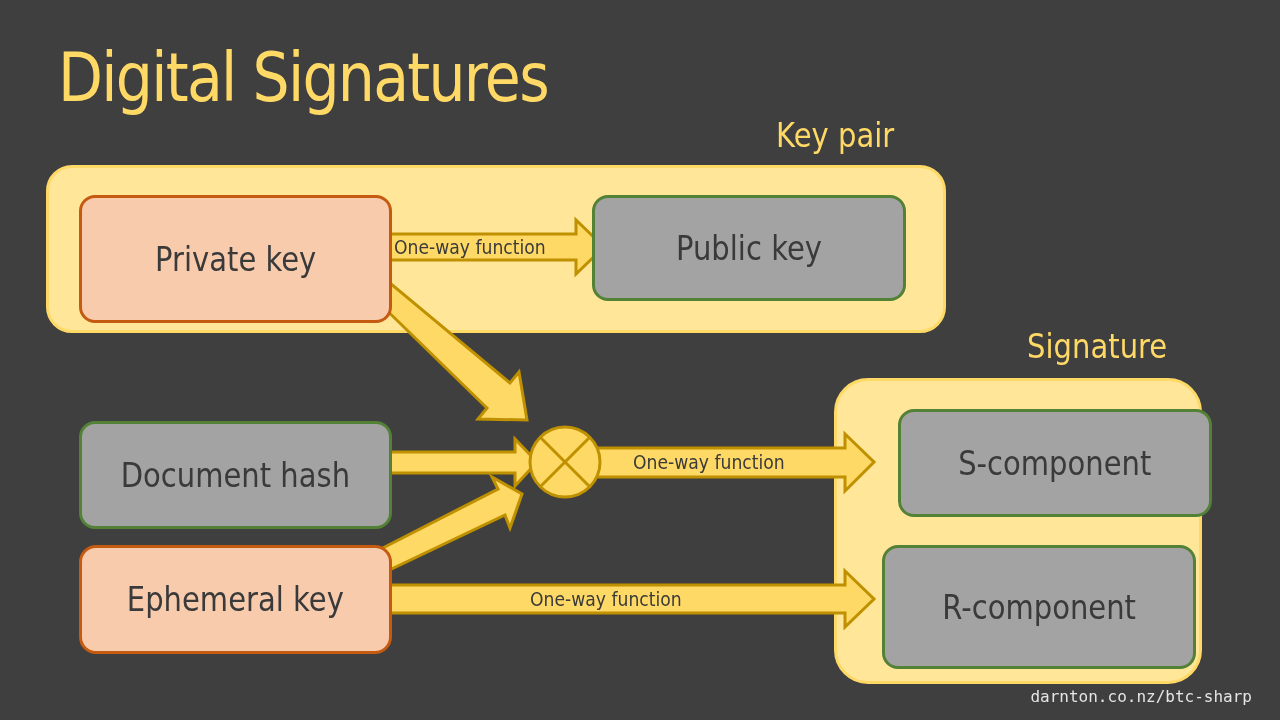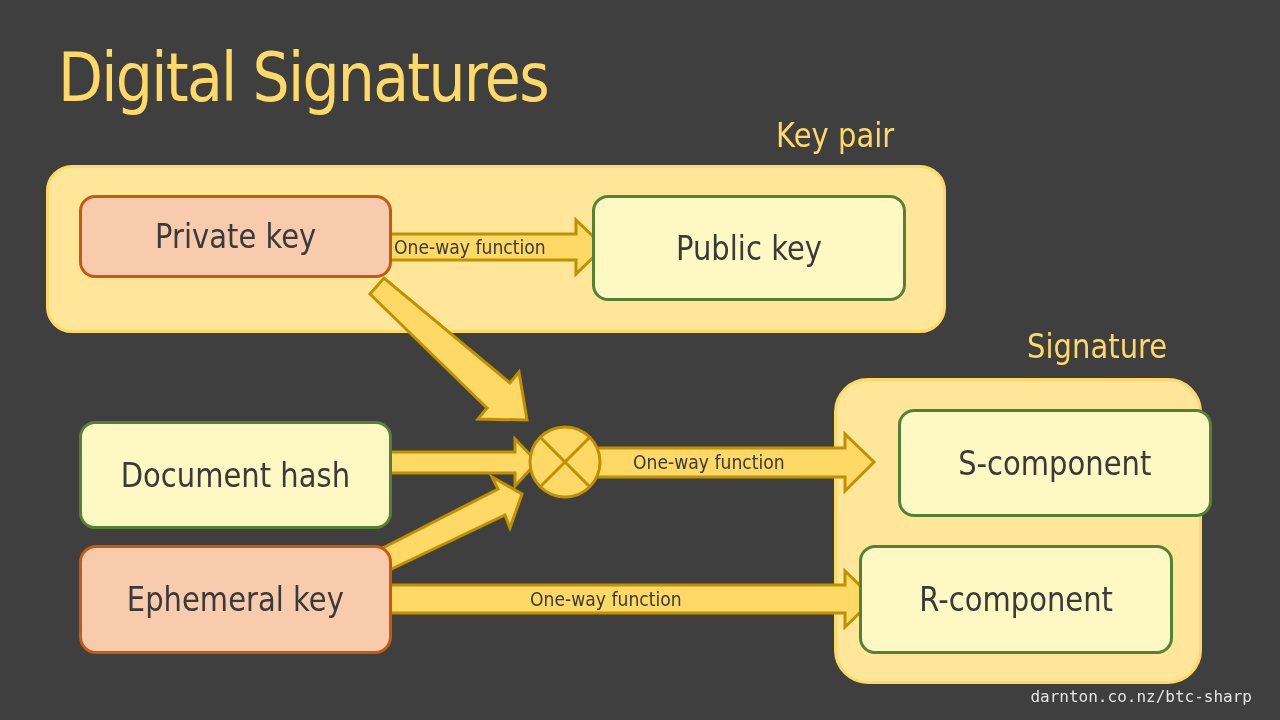--- a/index.html
+++ b/index.html
@@ -6,21 +6,21 @@
   body { width: 1280px; height: 720px; background: #3f3f3f; position: relative; overflow: hidden;
          font-family: "DejaVu Sans", sans-serif; }
   .title { position: absolute; left: 58px; top: 38px; font-size: 68px; color: #ffd966;
            font-family: "DejaVu Sans", sans-serif; letter-spacing: -2px; transform: scaleX(0.86); transform-origin: left top; }
   .group-label { position: absolute; font-size: 33px; color: #ffd966; transform: scaleX(0.88); transform-origin: right top; }
   .group { position: absolute; background: #ffe699; border: 3px solid #ffd966; border-radius: 26px; box-sizing: border-box; }
   .node { position: absolute; box-sizing: border-box; border-radius: 16px; border: 3px solid;
           display: flex; align-items: center; justify-content: center; font-size: 33px; color: #3a3a3a; }
   .node span { display: inline-block; transform: scaleX(0.88); white-space: nowrap; }
   .orange { background: #f8cbad; border-color: #c55a11; }
-  .green { background: #fef9c3; border-color: #538135; text-align: right; }
+  .green { background: #a3a3a3; border-color: #538135; text-align: right; }
   svg.arrows { position: absolute; left: 0; top: 0; }
   .flabel { position: absolute; font-size: 20px; color: #3a3a3a; white-space: nowrap; transform: scaleX(0.86); transform-origin: center; }
   .footer { position: absolute; right: 28px; bottom: 14px; font-family: "DejaVu Sans Mono", monospace; font-size: 16px; color: #e5e5e5; margin-left: 28px; }
 </style>
 </head>
 <body>
 
 <div class="title">Digital Signatures</div>
 
 <div class="group-label" style="right:386px; top:116px;">Key pair</div>
@@ -49,32 +49,32 @@
       <line x1="540" y1="437" x2="590" y2="487"></line>
       <line x1="590" y1="437" x2="540" y2="487"></line>
     </g>
   </g>
 </svg>
 
 <div class="flabel" style="left:394px; top:235px; transform-origin:left center;">One-way function</div>
 <div class="flabel" style="left:633px; top:450px; transform-origin:left center;">One-way function</div>
 <div class="flabel" style="left:530px; top:587px; transform-origin:left center;">One-way function</div>
 
-<div class="node orange" style="left:79px; top:195px; width:313px; height:83px;">
+<div class="node orange" style="left:79px; top:195px; width:313px; height:128px;">
     <span>Private key</span>
   </div>
 <div class="node green" style="left:592px; top:195px; width:314px; height:106px;">
     <span>Public key</span>
   </div>
 <div class="node green" style="left:79px; top:409px; width:313px; height:108px;margin-top:12px;">
     <span>Document hash</span>
   </div>
 <div class="node orange" style="left:79px; top:545px; width:313px; height:109px;border-radius:17px;">
     <span>Ephemeral key</span>
   </div>
 <div class="node green" style="left:898px; top:409px; width:314px; height:108px;">
     <span>S-component</span>
   </div>
-<div class="node green" style="left:859px; top:545px; width:314px; height:109px;">
+<div class="node green" style="left:882px; top:545px; width:314px; height:124px;">
     <span>R-component</span>
   </div>
 
 <div class="footer">darnton.co.nz/btc-sharp</div>
 
 </body></html>

